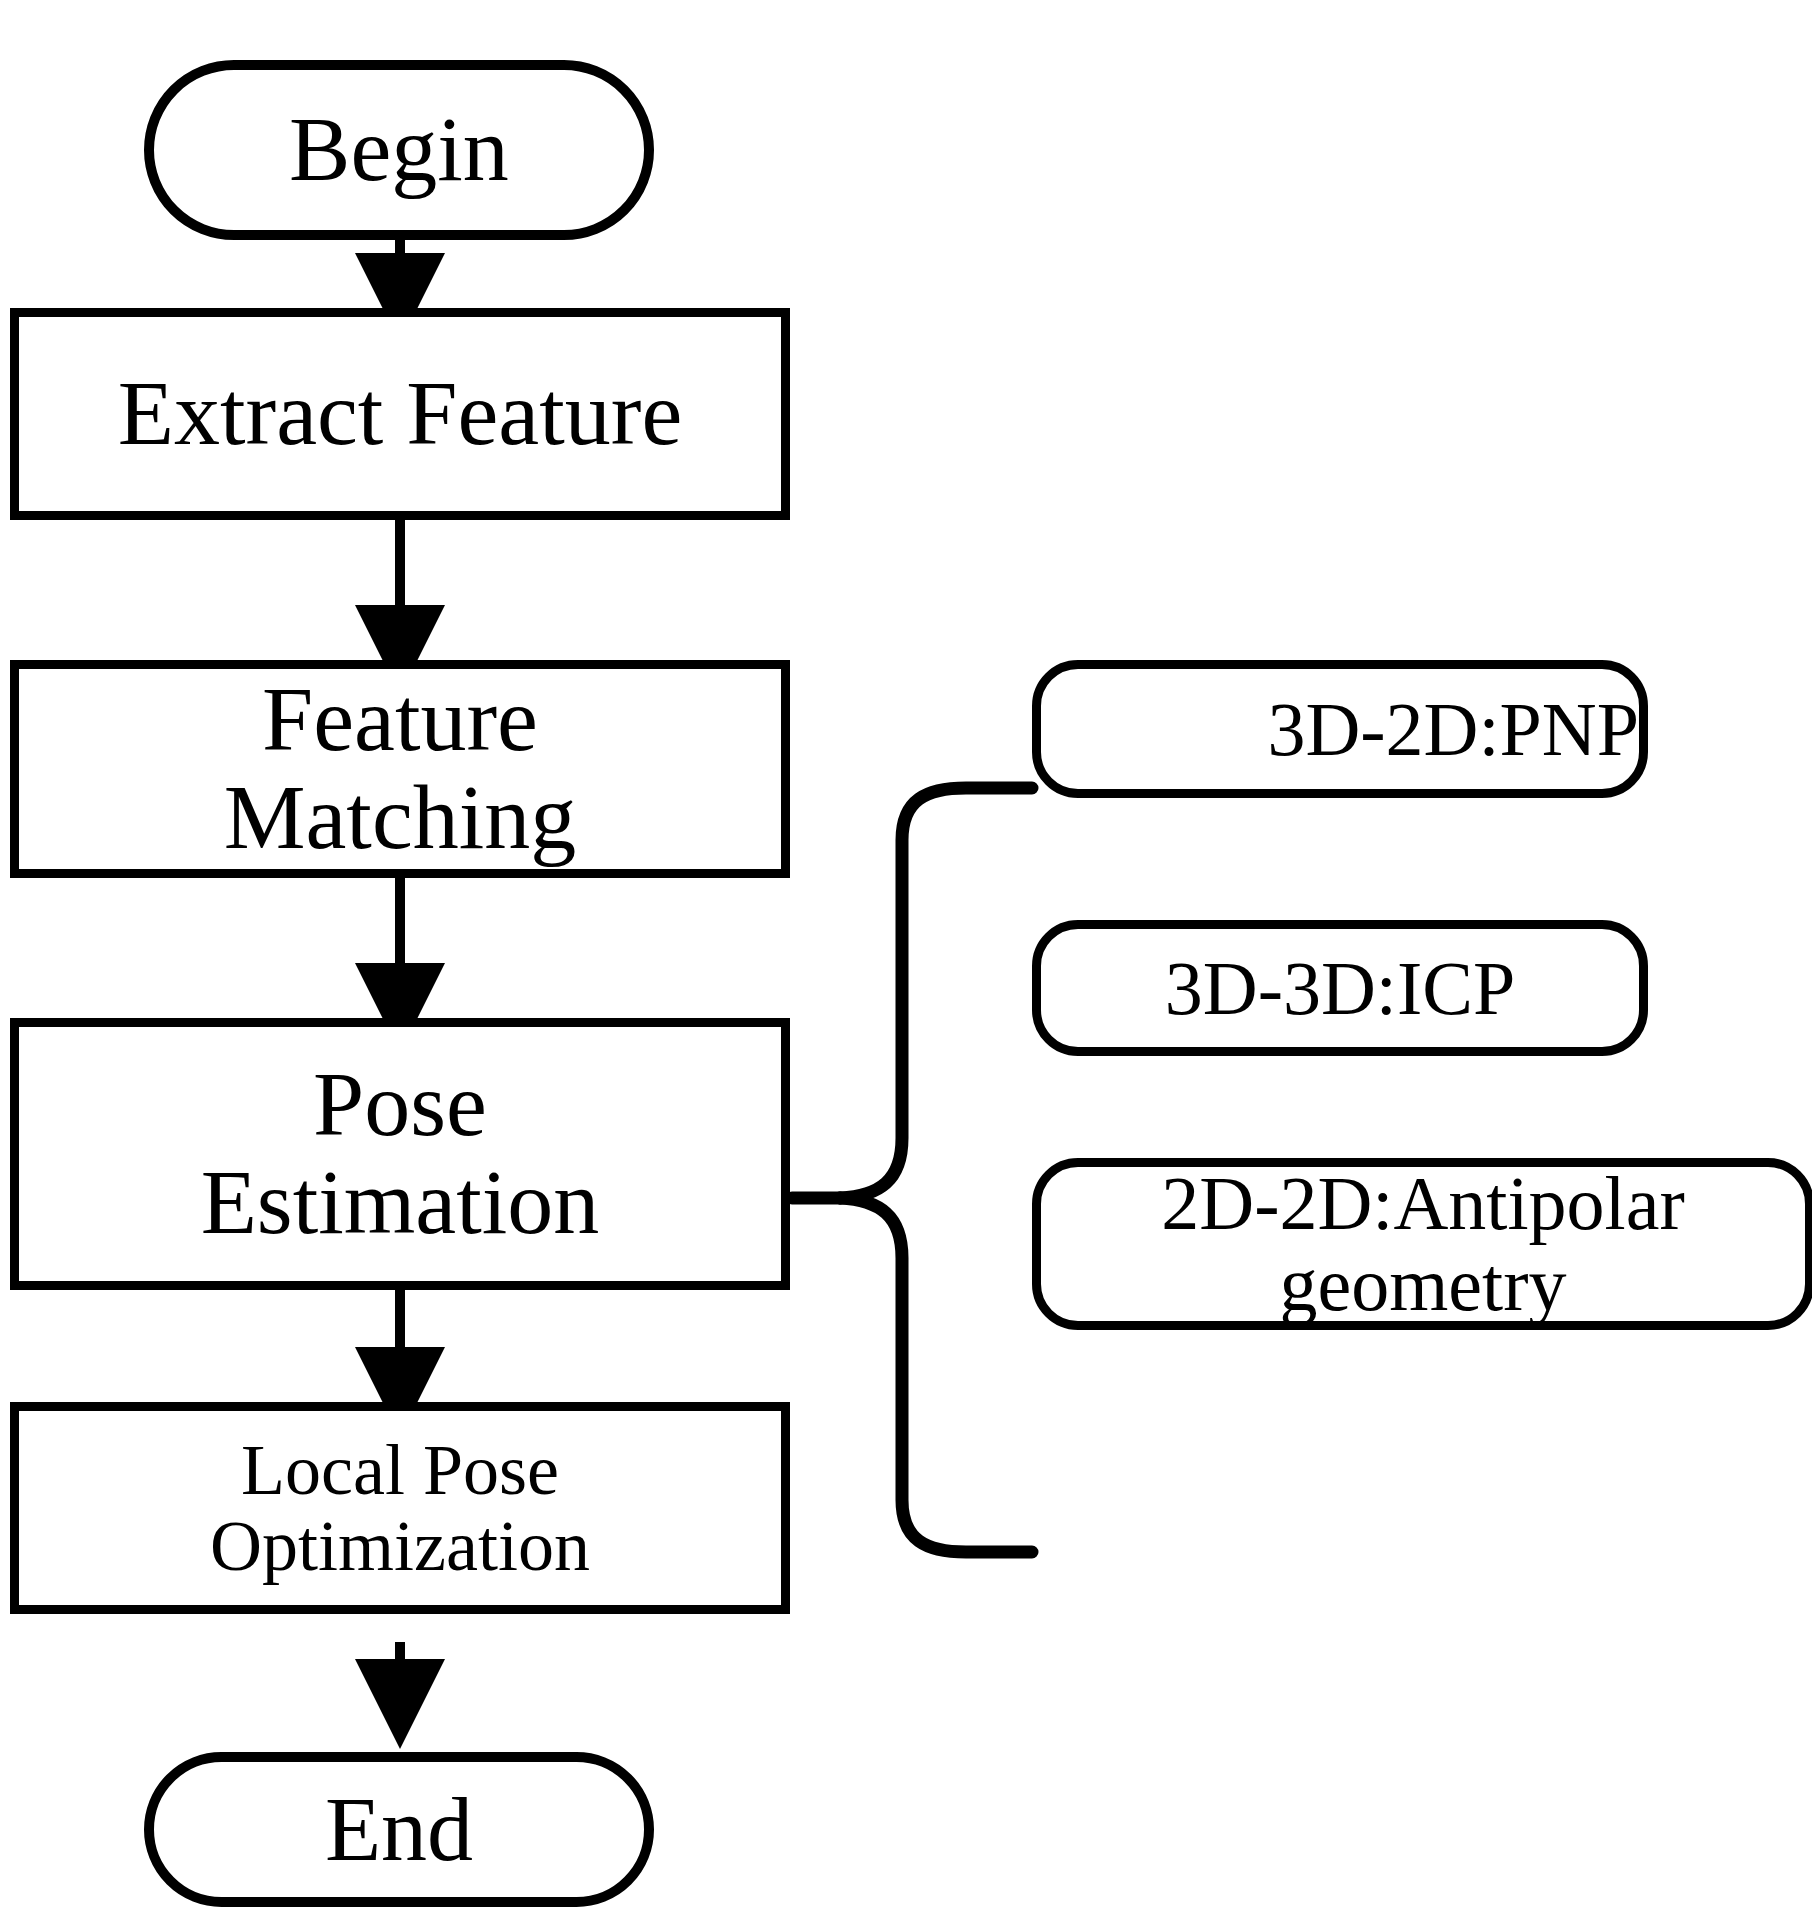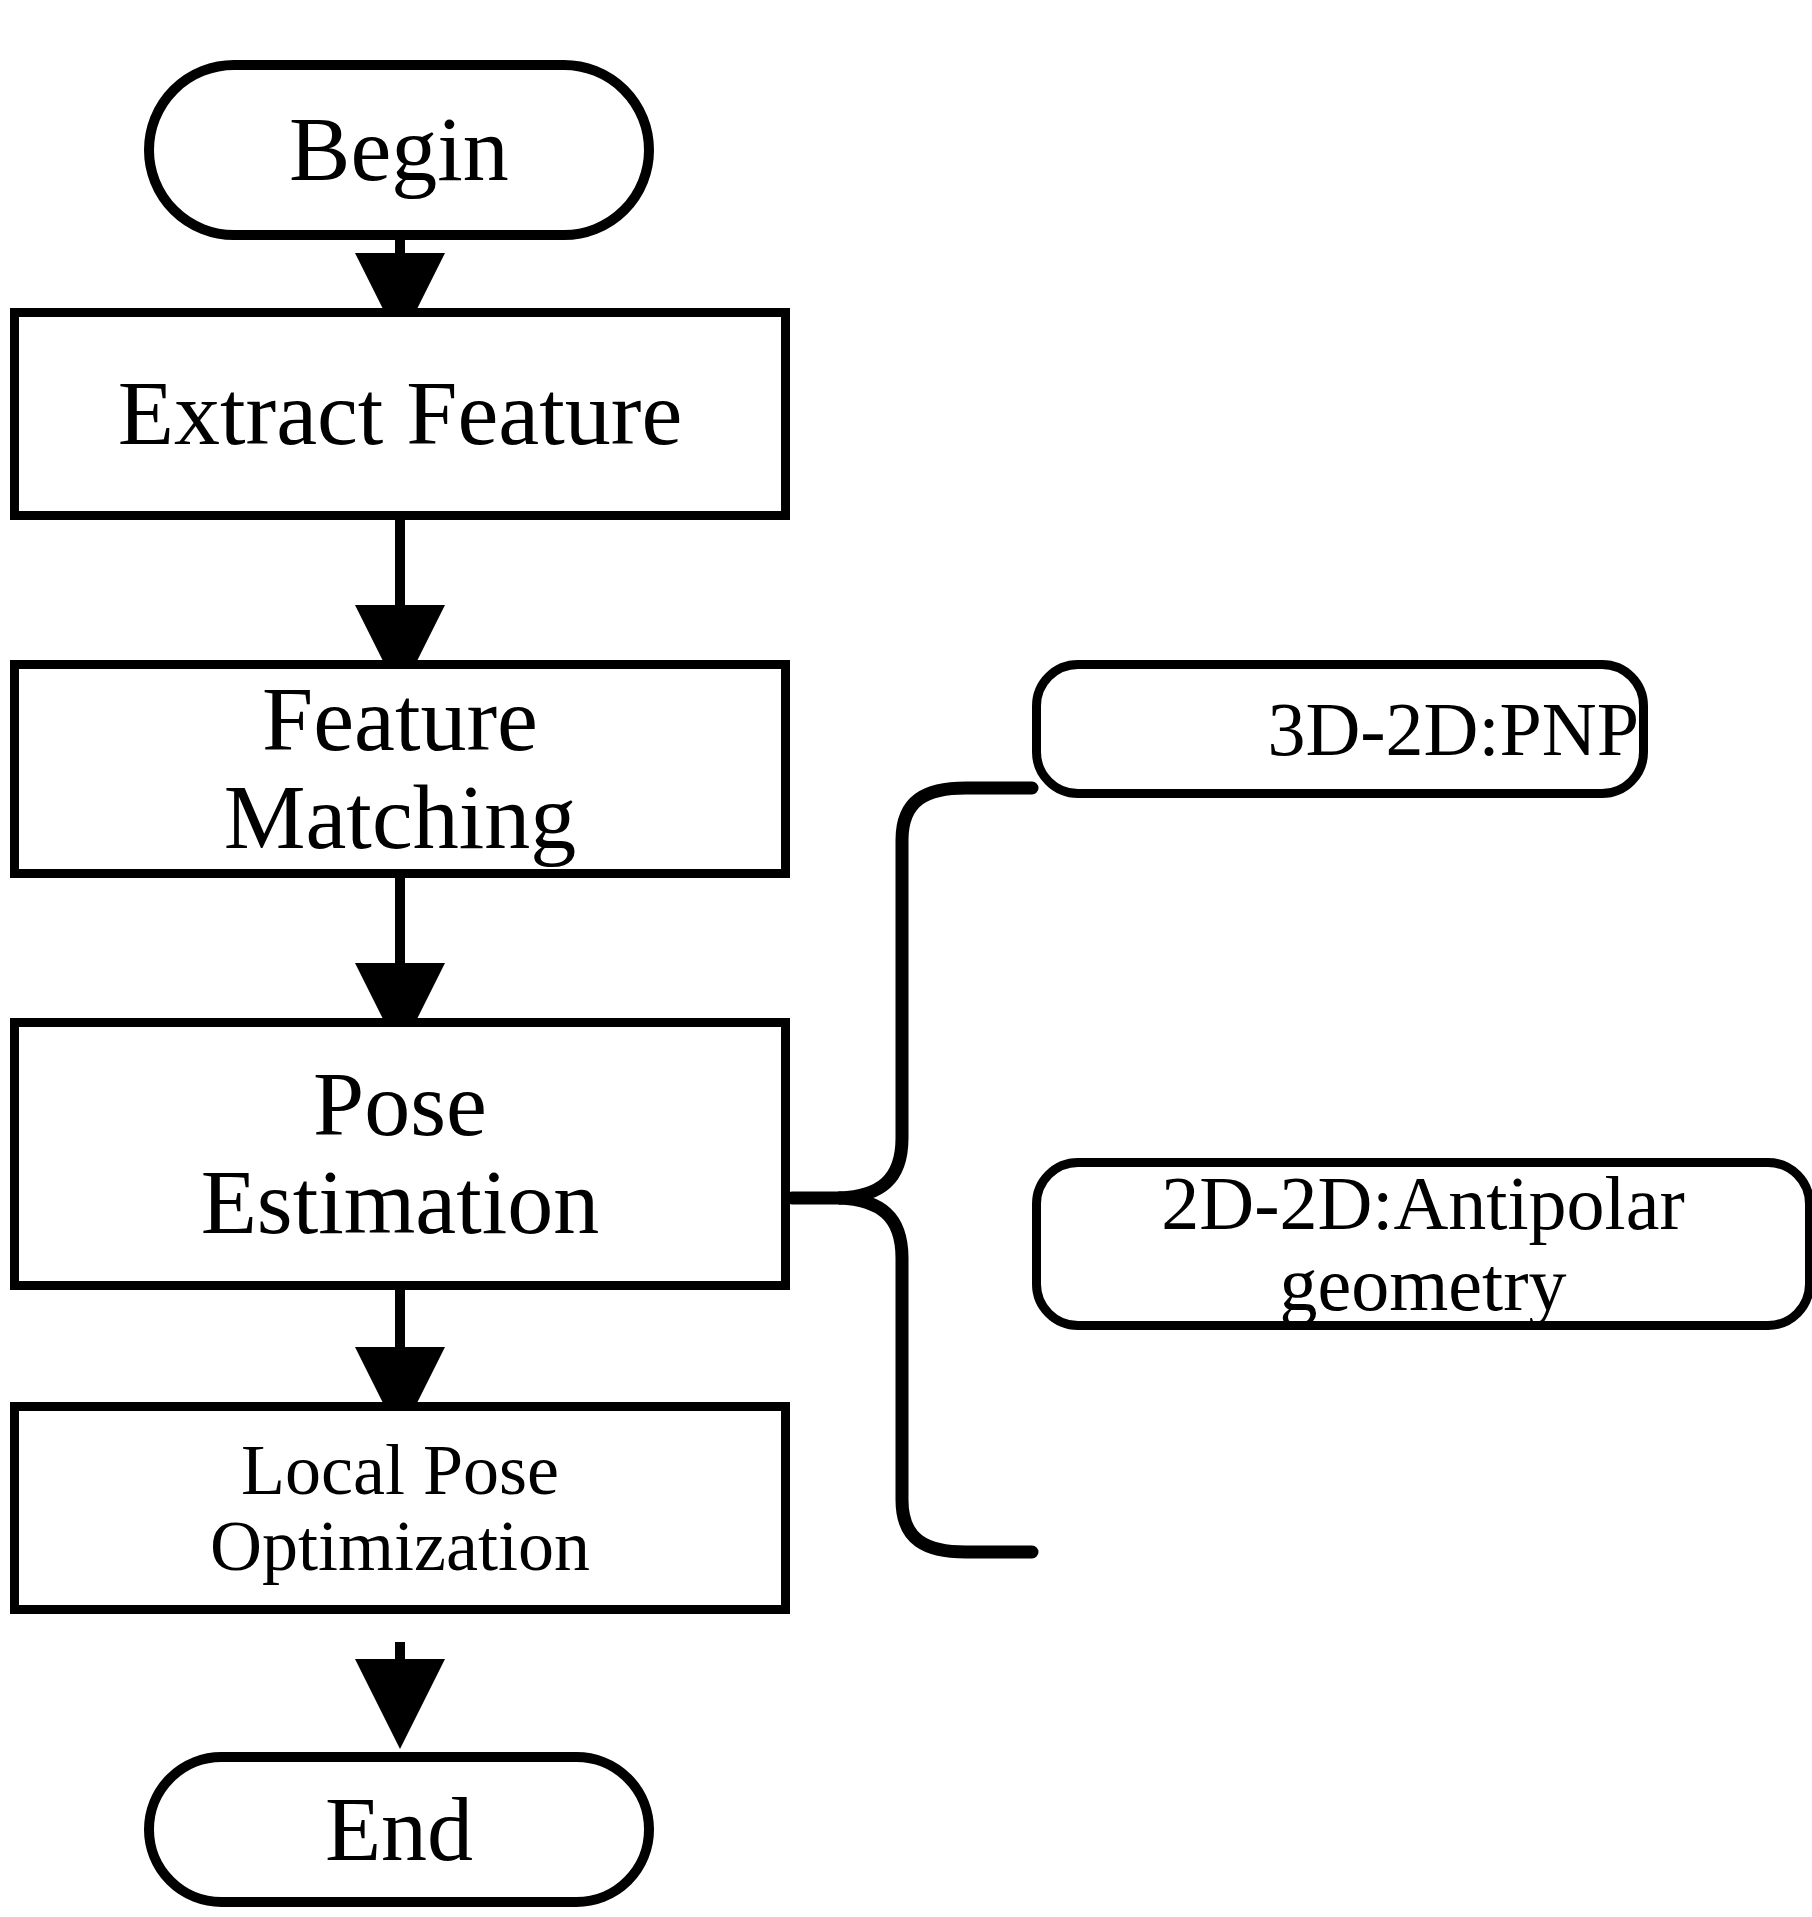--- a/index.html
+++ b/index.html
@@ -143,19 +143,22 @@
   </div>
 
   <div class="node terminal" id="node-end">
     <span class="label">End</span>
   </div>
 
   <div class="node option" id="opt-pnp">
     <span class="label">3D-2D:PNP</span>
   </div>
 
+  <div class="node option" id="opt-icp">
+    <span class="label">3D-3D:ICP</span>
+  </div>
 
   <div class="node option" id="opt-anti">
     <span class="label">2D-2D:Antipolar
 geometry</span>
   </div>
 
 </div>
 
 </body></html>

